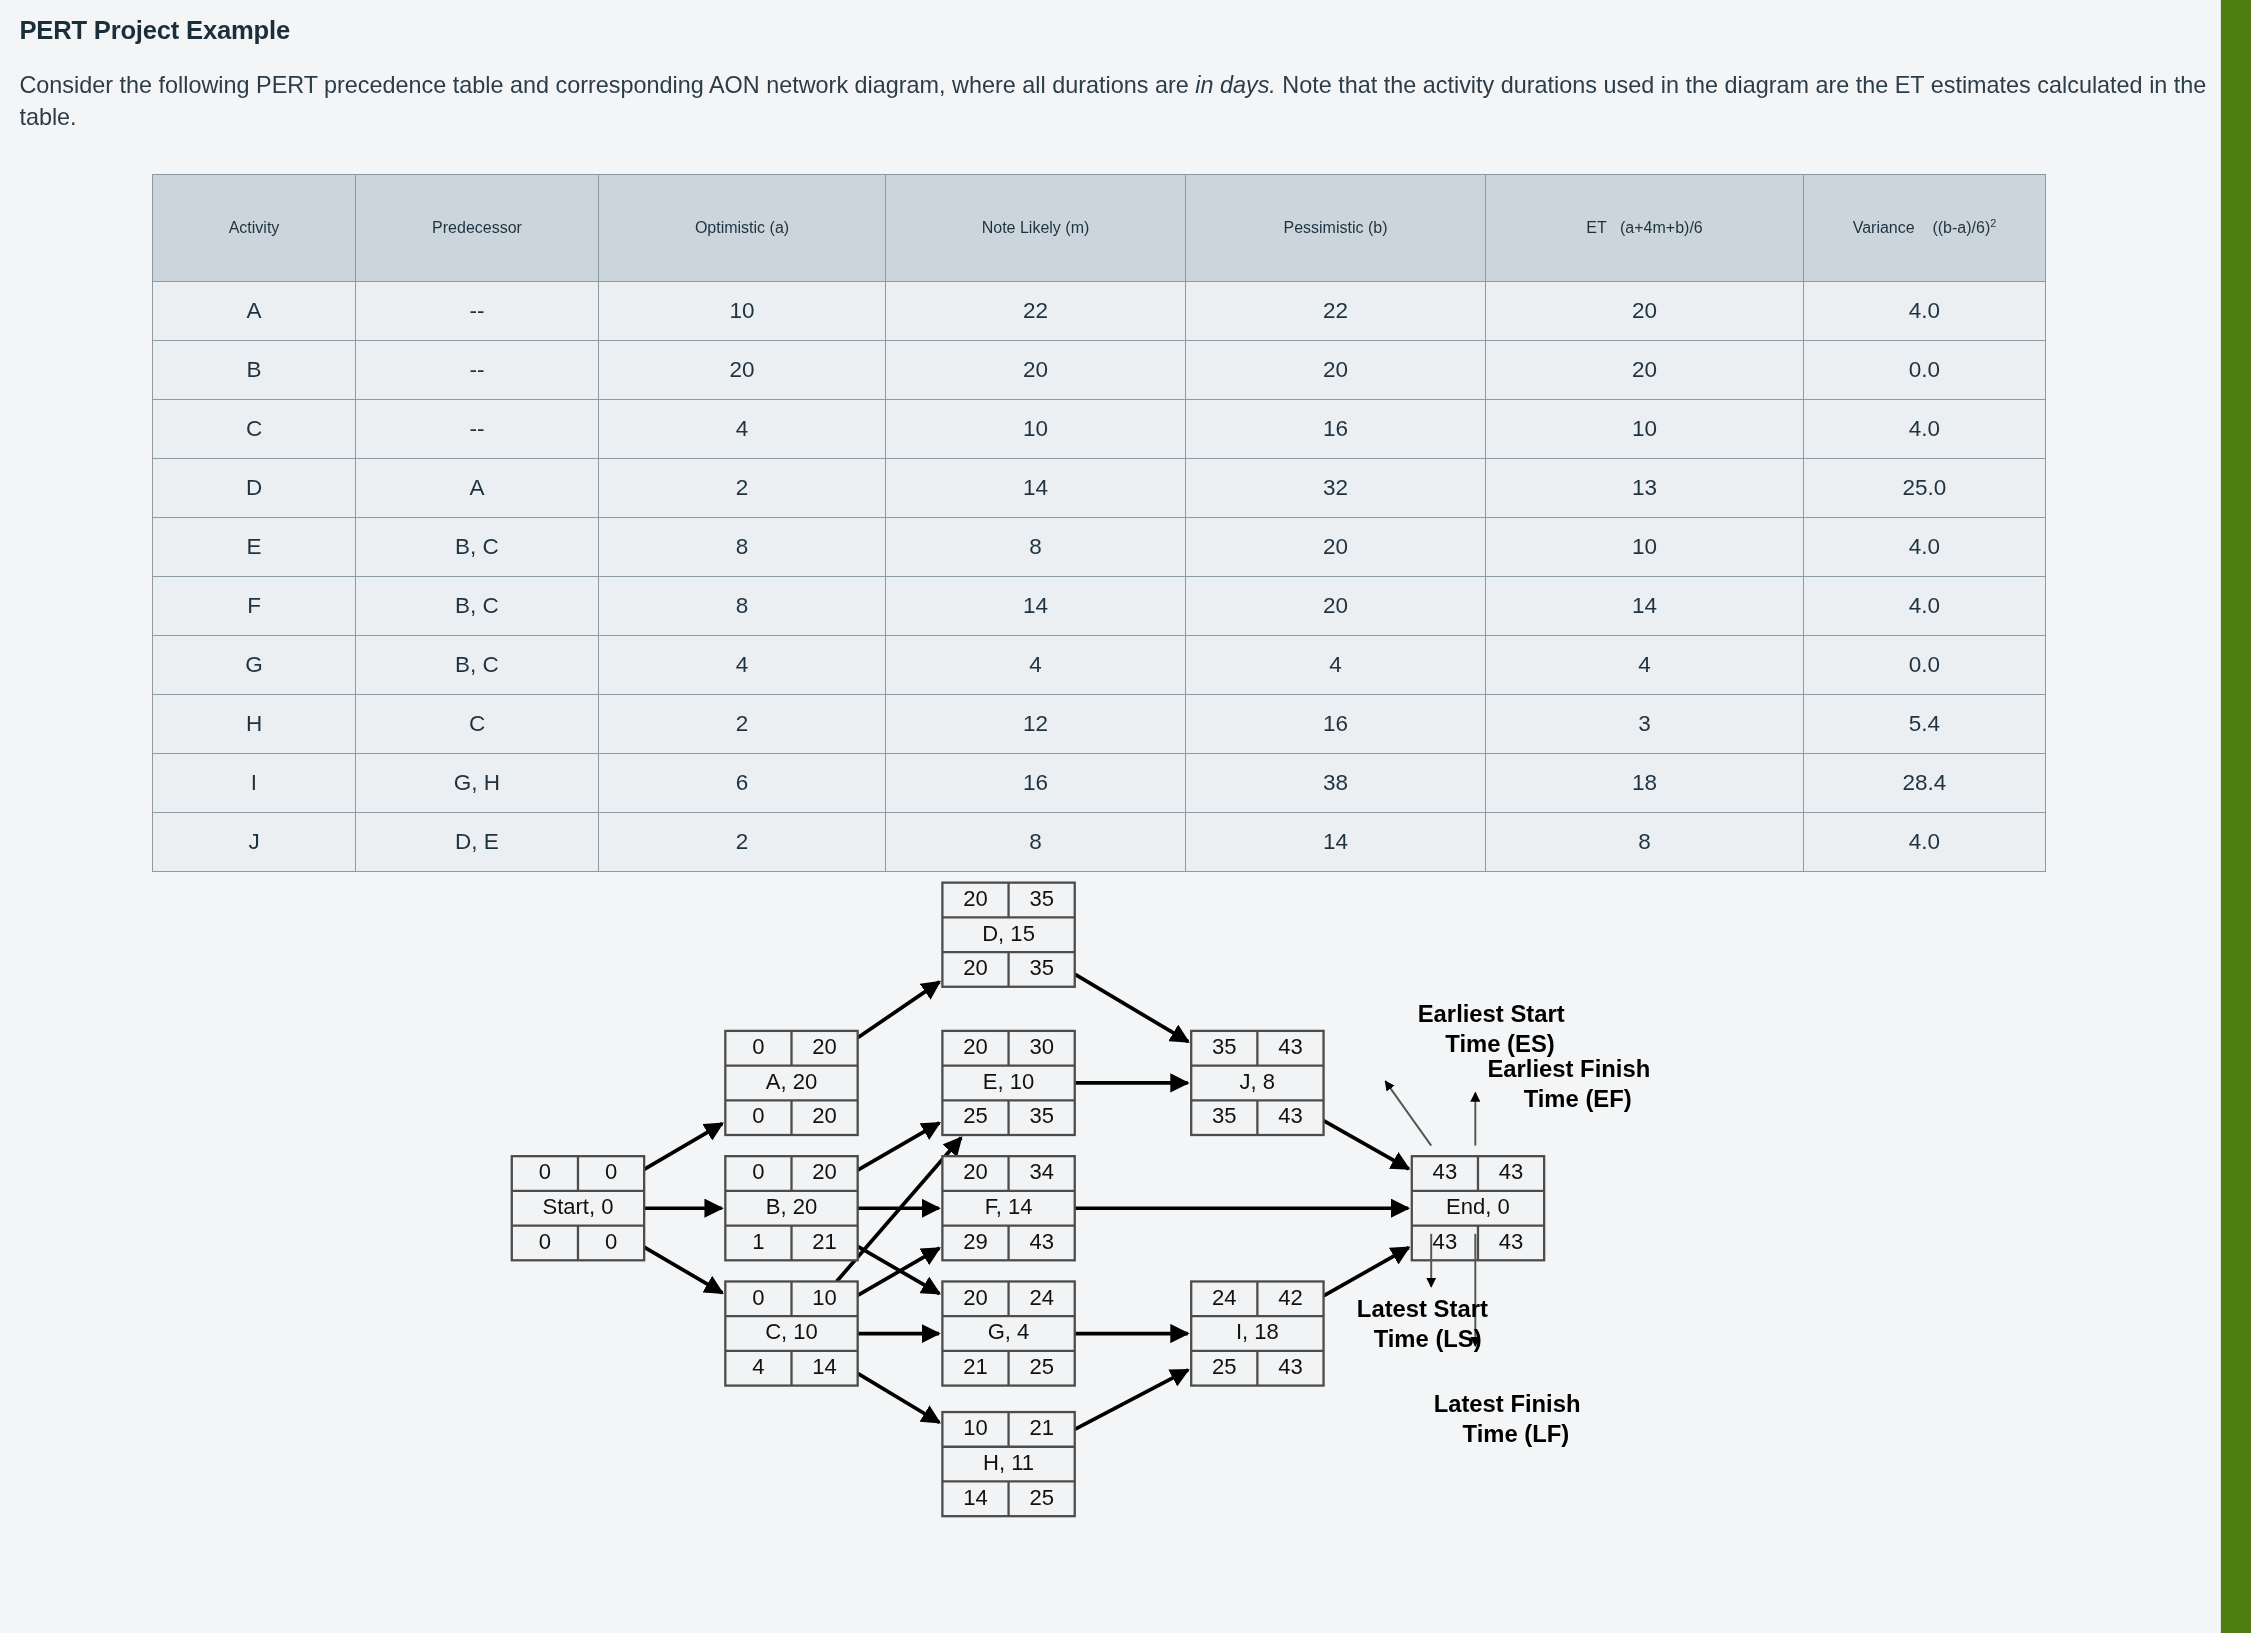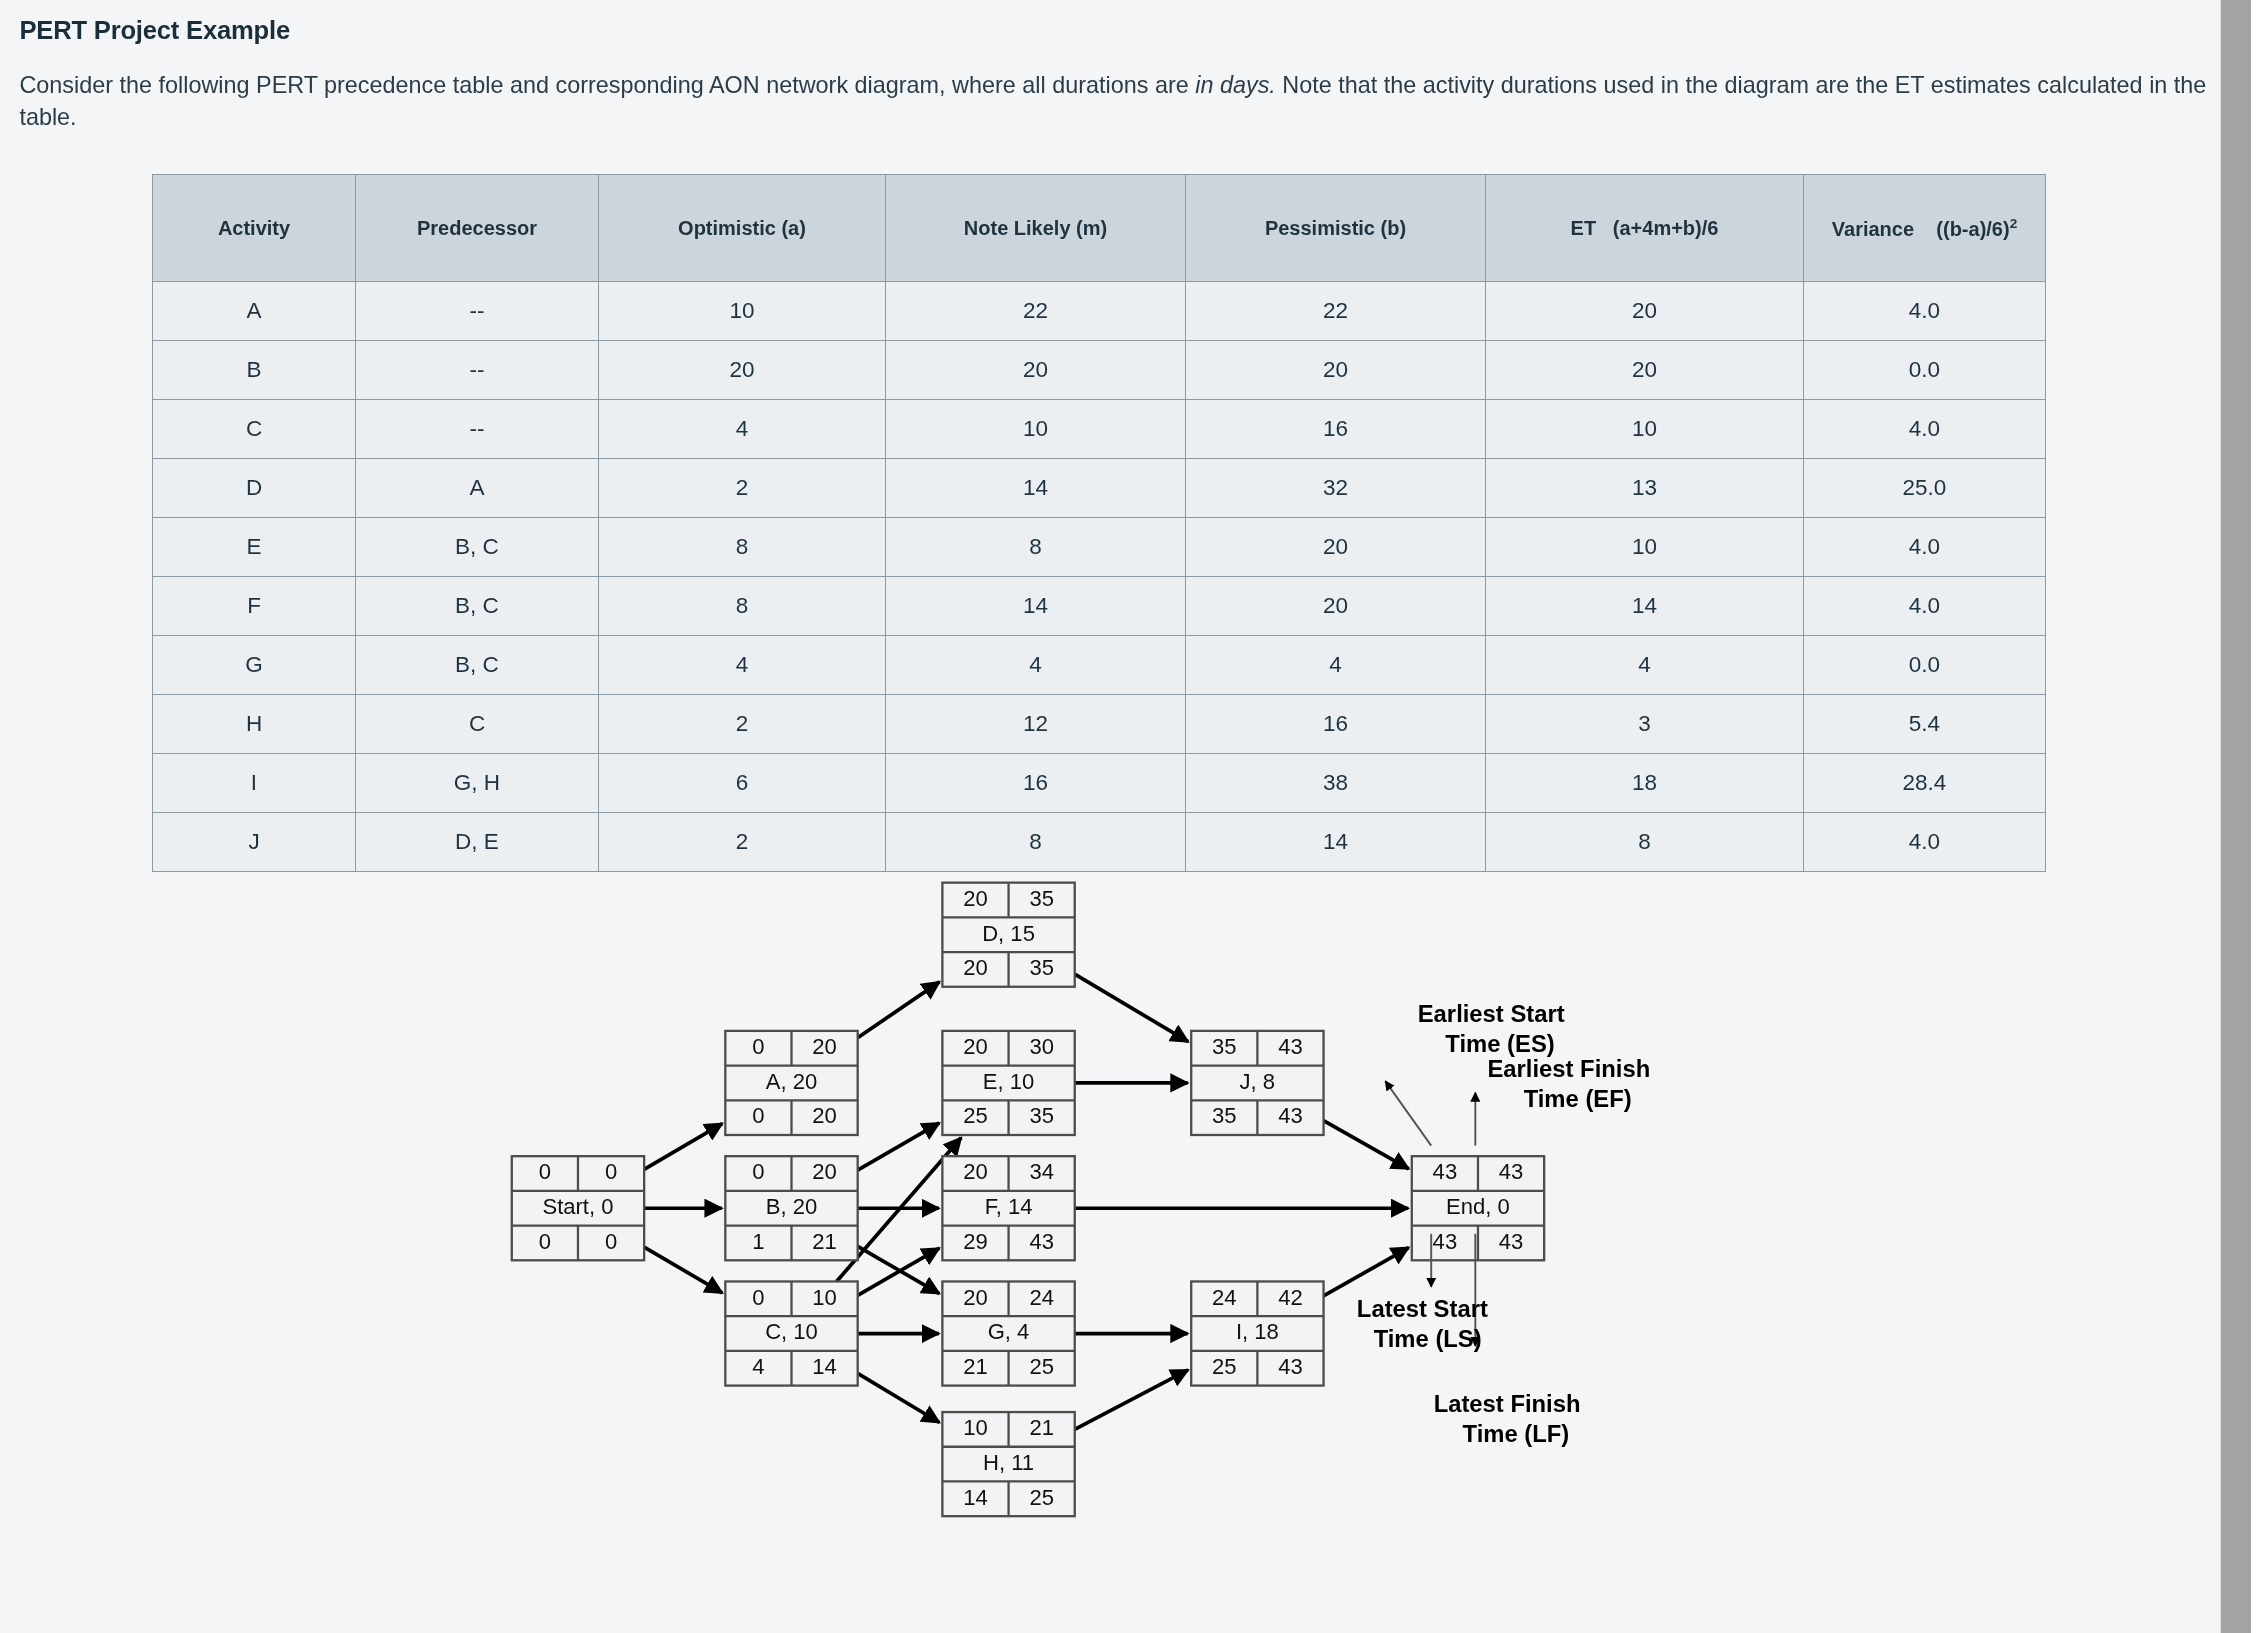--- a/index.html
+++ b/index.html
@@ -8,21 +8,21 @@
     background: #ffffff;
   }
   body {
     font-family: "Liberation Sans", sans-serif;
     color: #20343f;
   }
   #page {
     position: relative;
     width: 2251px;
     height: 1634px;
-    background: #a3a3a3;
+    background: #4d7c0f;
     overflow: hidden;
   }
   #content-pane {
     position: absolute;
     left: 0;
     top: 0;
     width: 2221px;
     height: 1634px;
     background: #f4f5f6;
     border-right: 1.8px solid #e0e2e4;
@@ -60,22 +60,22 @@
   }
   #pert-table th, #pert-table td {
     border: 0.9px solid #8b9aa3;
     text-align: center;
     vertical-align: middle;
     color: #1e3240;
   }
   #pert-table thead th {
     background: #ccd5db;
     height: 99px;
-    font-size: 20px;
-    font-weight: bold;
+    font-size: 16px;
+    font-weight: normal;
     padding: 3.5px 8.8px;
     line-height: 1.3;
   }
   #pert-table tbody td {
     background: #eceff1;
     height: 56px;
     font-size: 22.5px;
     font-weight: normal;
   }
   .col-activity  { width: 203px; }

